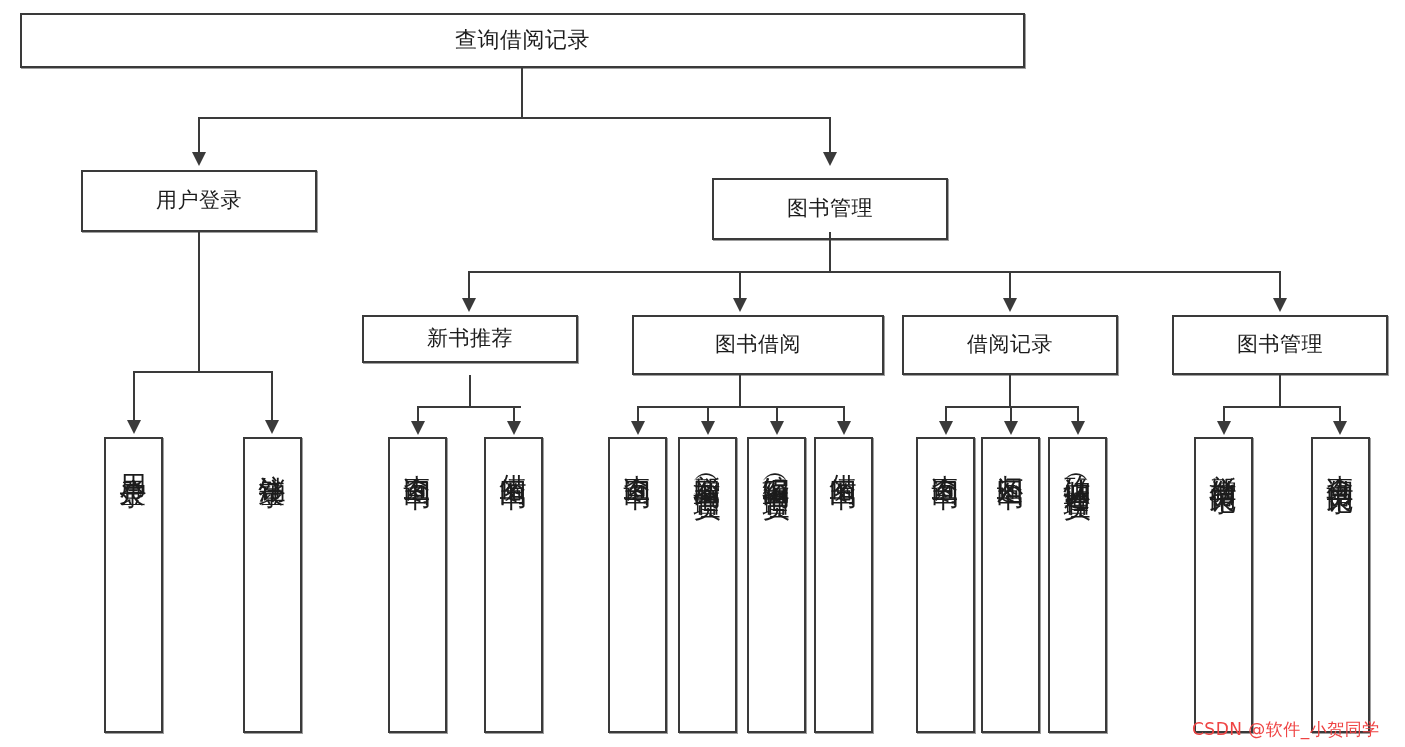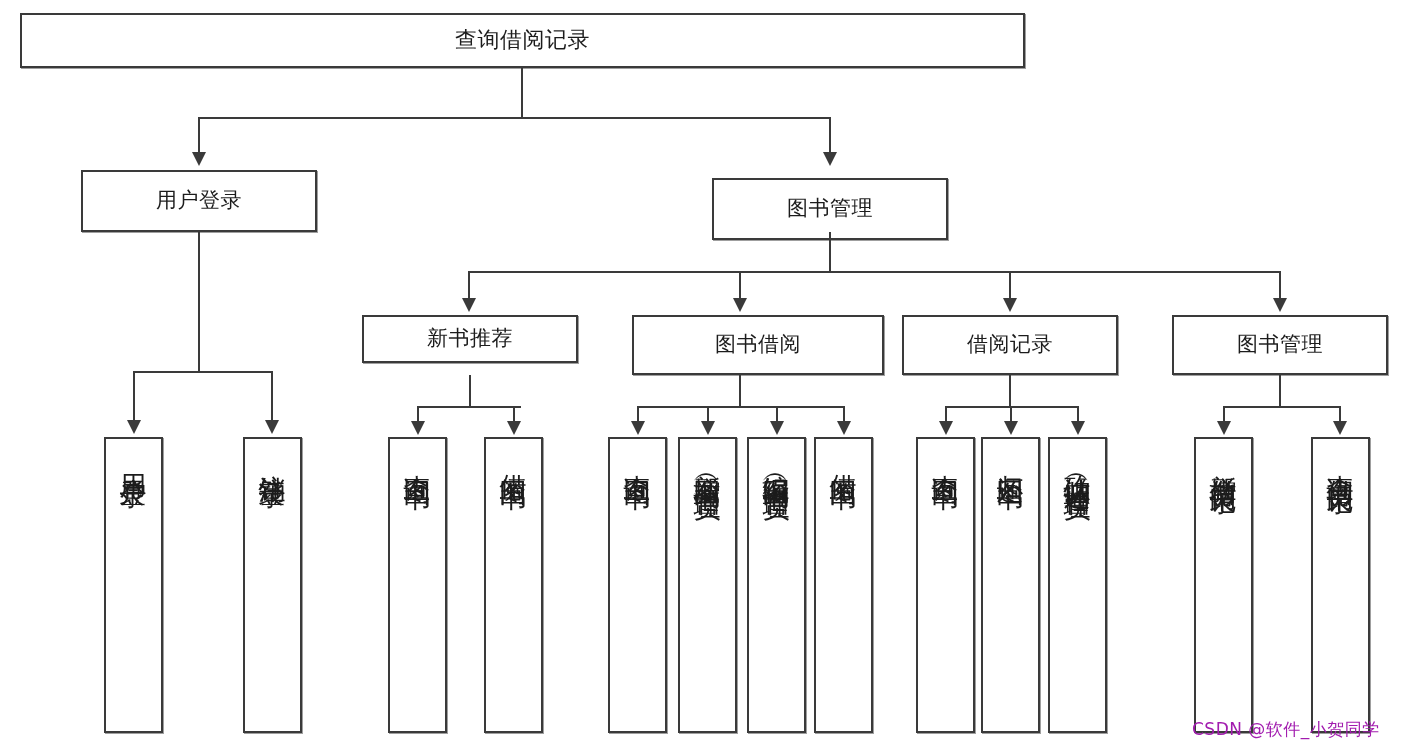--- a/index.html
+++ b/index.html
@@ -67,21 +67,21 @@
     position:absolute;
     width:0;height:0;
     border-left:7px solid transparent;
     border-right:7px solid transparent;
     border-top:14px solid #3a3a3a;
   }
 
   
   .watermark{
     position:absolute;
-    color:#a21caf;
+    color:#ef4444;
     font-size:17px;
     white-space:nowrap;
     letter-spacing:.5px;
   }
 </style>
 </head>
 <body>
 
 <div id="canvas">
 

